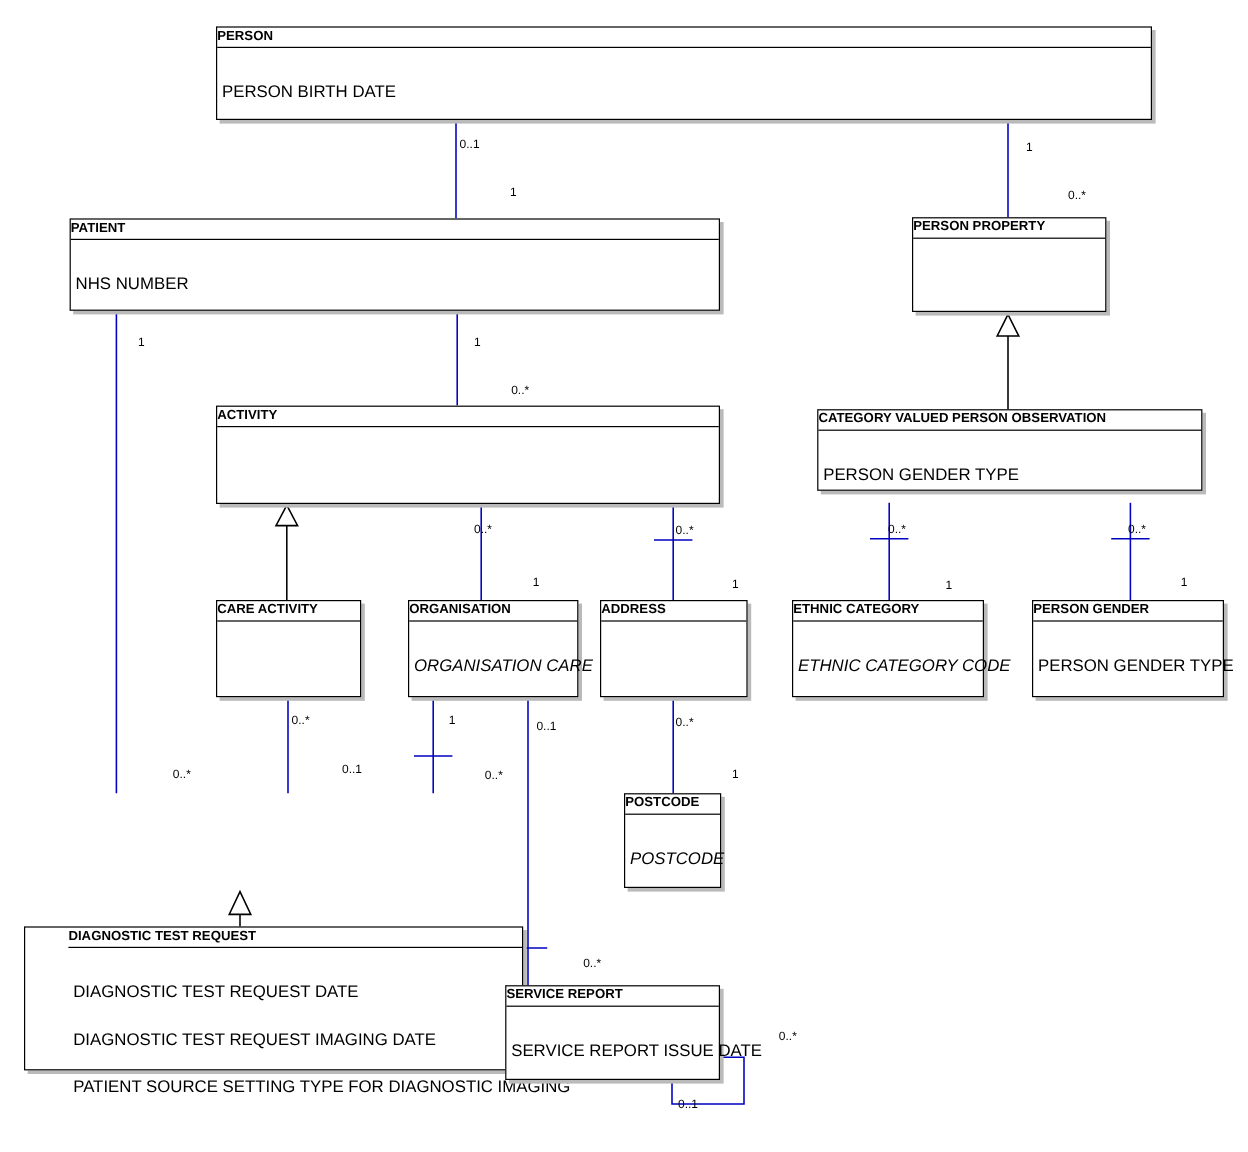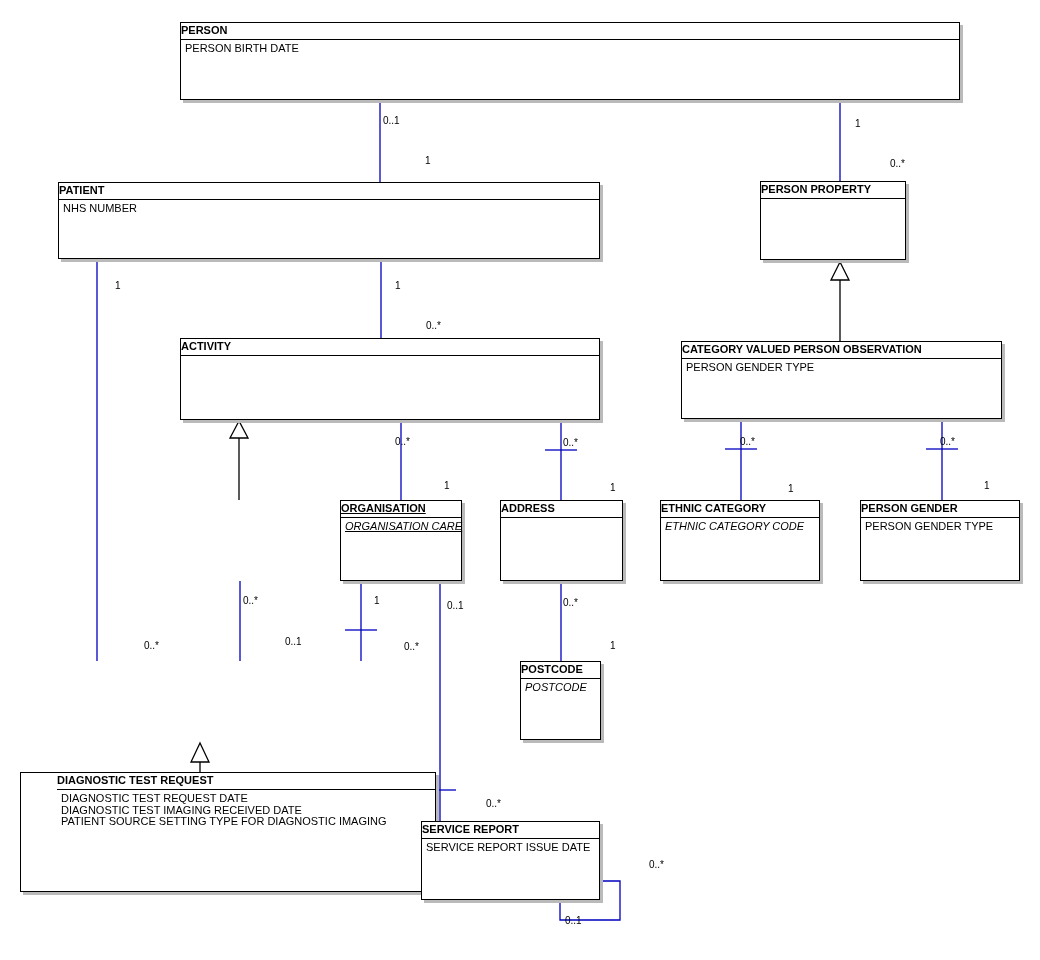--- a/index.html
+++ b/index.html
@@ -32,24 +32,25 @@
     font-size: 11px;
     font-weight: bold;
     color: #000000;
     white-space: nowrap;
     overflow: hidden;
   }
   .entity-body {
     padding: 3px 4px 0 4px;
   }
   .attr {
-    font-size: 11px;
+    font-size: 14px;
     line-height: 11.5px;
     color: #000000;
     white-space: nowrap;
+    margin-top: 28px;
   }
   .attr.italic { font-style: italic; }
   .mult {
     position: absolute;
     font-size: 10px;
     line-height: 11px;
     color: #000000;
     white-space: nowrap;
     margin-left: 40px;
   }
@@ -90,35 +91,39 @@
       <div class="entity-body">
         <div class="attr">PERSON BIRTH DATE</div>
       </div>
     </div>
     <div class="entity" style="left: 58px; top: 182px; width: 542px; height: 77px;">
       <div class="entity-title">PATIENT</div>
       <div class="entity-body">
         <div class="attr">NHS NUMBER</div>
       </div>
     </div>
-    <div class="entity" style="left: 760px; top: 181px; width: 146px; height: 79px;">
+    <div class="entity" style="left: 760px; top: 181px; width: 162px; height: 79px;">
       <div class="entity-title">PERSON PROPERTY</div>
       <div class="entity-body"></div>
     </div>
     <div class="entity" style="left: 180px; top: 338px; width: 420px; height: 82px;">
       <div class="entity-title">ACTIVITY</div>
       <div class="entity-body"></div>
     </div>
-    <div class="entity" style="left: 681px; top: 341px; width: 321px; height: 78px;">
+    <div class="entity" style="left: 681px; top: 341px; width: 321px; height: 68px;">
       <div class="entity-title">CATEGORY VALUED PERSON OBSERVATION</div>
       <div class="entity-body">
         <div class="attr">PERSON GENDER TYPE</div>
       </div>
     </div>
-    <div class="entity" style="left: 340px; top: 500px; width: 122px; height: 81px; text-decoration: underline;">
+    <div class="entity" style="left: 180px; top: 500px; width: 121px; height: 81px;">
+      <div class="entity-title">CARE ACTIVITY</div>
+      <div class="entity-body"></div>
+    </div>
+    <div class="entity" style="left: 340px; top: 500px; width: 142px; height: 81px;">
       <div class="entity-title">ORGANISATION</div>
       <div class="entity-body">
         <div class="attr italic">ORGANISATION CARE</div>
       </div>
     </div>
     <div class="entity" style="left: 500px; top: 500px; width: 123px; height: 81px;">
       <div class="entity-title">ADDRESS</div>
       <div class="entity-body"></div>
     </div>
     <div class="entity" style="left: 660px; top: 500px; width: 160px; height: 81px;">
@@ -136,21 +141,21 @@
     <div class="entity" style="left: 520px; top: 661px; width: 81px; height: 79px;">
       <div class="entity-title">POSTCODE</div>
       <div class="entity-body">
         <div class="attr italic">POSTCODE</div>
       </div>
     </div>
     <div class="entity" style="left: 20px; top: 772px; width: 416px; height: 120px; padding-left: 36px;">
       <div class="entity-title">DIAGNOSTIC TEST REQUEST</div>
       <div class="entity-body">
         <div class="attr">DIAGNOSTIC TEST REQUEST DATE</div>
-        <div class="attr">DIAGNOSTIC TEST IMAGING RECEIVED DATE</div>
+        <div class="attr">DIAGNOSTIC TEST REQUEST IMAGING DATE</div>
         <div class="attr">PATIENT SOURCE SETTING TYPE FOR DIAGNOSTIC IMAGING</div>
       </div>
     </div>
     <div class="entity" style="left: 421px; top: 821px; width: 179px; height: 79px;">
       <div class="entity-title">SERVICE REPORT</div>
       <div class="entity-body">
         <div class="attr">SERVICE REPORT ISSUE DATE</div>
       </div>
     </div>
     <span class="mult" style="left: 343px; top: 115px;">0..1</span>

